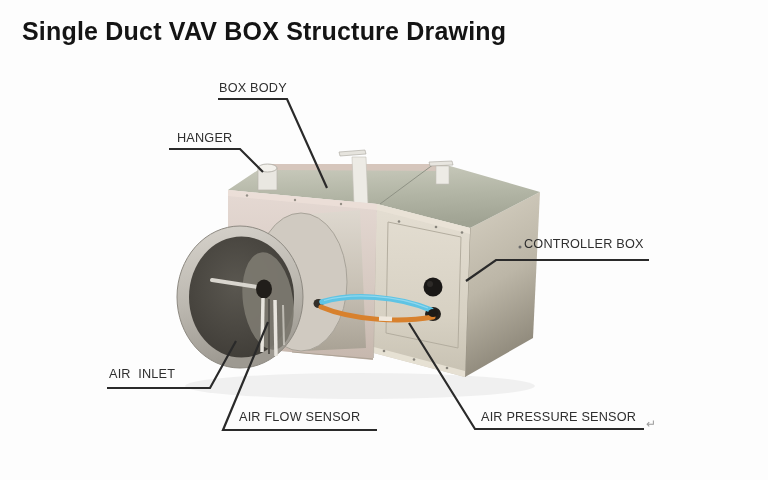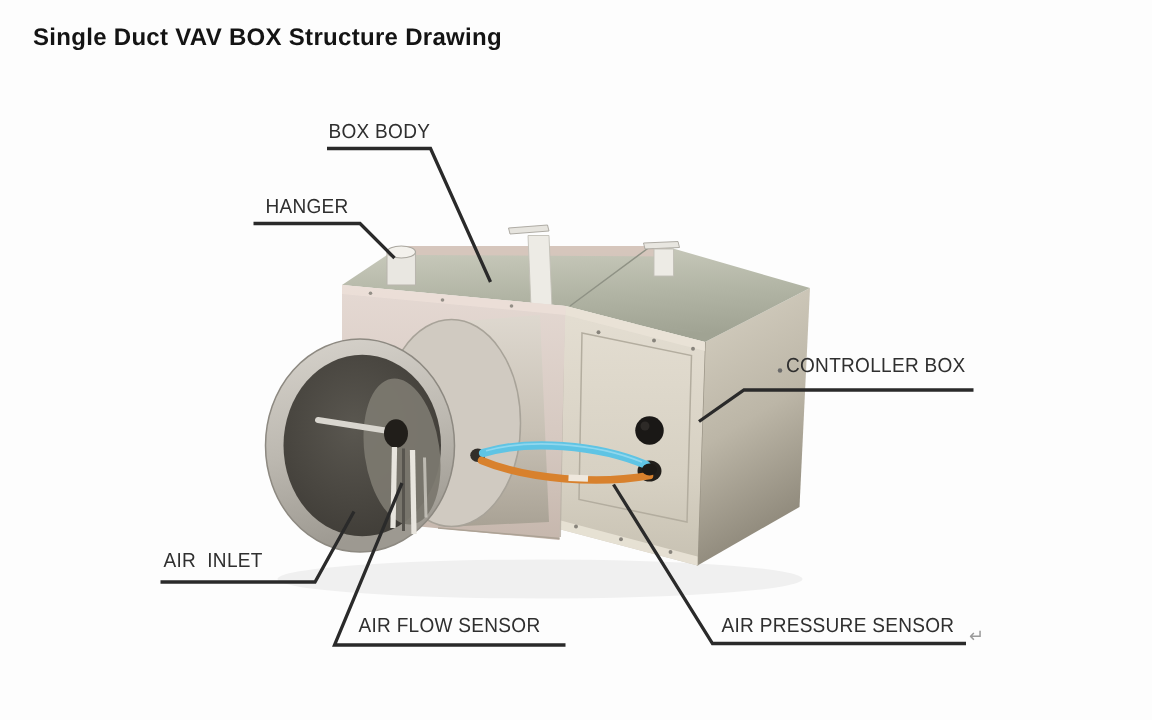--- a/index.html
+++ b/index.html
@@ -6,21 +6,21 @@
   body{
     width:768px;height:480px;
     background:var(--background,#fdfdfd);
     font-family:"Liberation Sans",sans-serif;
     position:relative;overflow:hidden;
   }
   .stage{position:absolute;inset:0;width:768px;height:480px;}
   .stage svg{position:absolute;left:0;top:0;}
   .title{
     position:absolute;left:22px;top:17px;
-    font-size:16px;font-weight:bold;color:var(--title-text,#141414);
+    font-size:25px;font-weight:bold;color:var(--title-text,#141414);
     letter-spacing:.2px;white-space:nowrap;
   }
   .lbl{
     position:absolute;
     font-size:13.5px;color:var(--label-text,#2f2f2f);
     letter-spacing:.2px;white-space:nowrap;
     transform:scaleX(.94);transform-origin:left top;
   }
   .lbl-box-body{left:219px;top:80px;}
   .lbl-hanger{left:177px;top:130px;}

